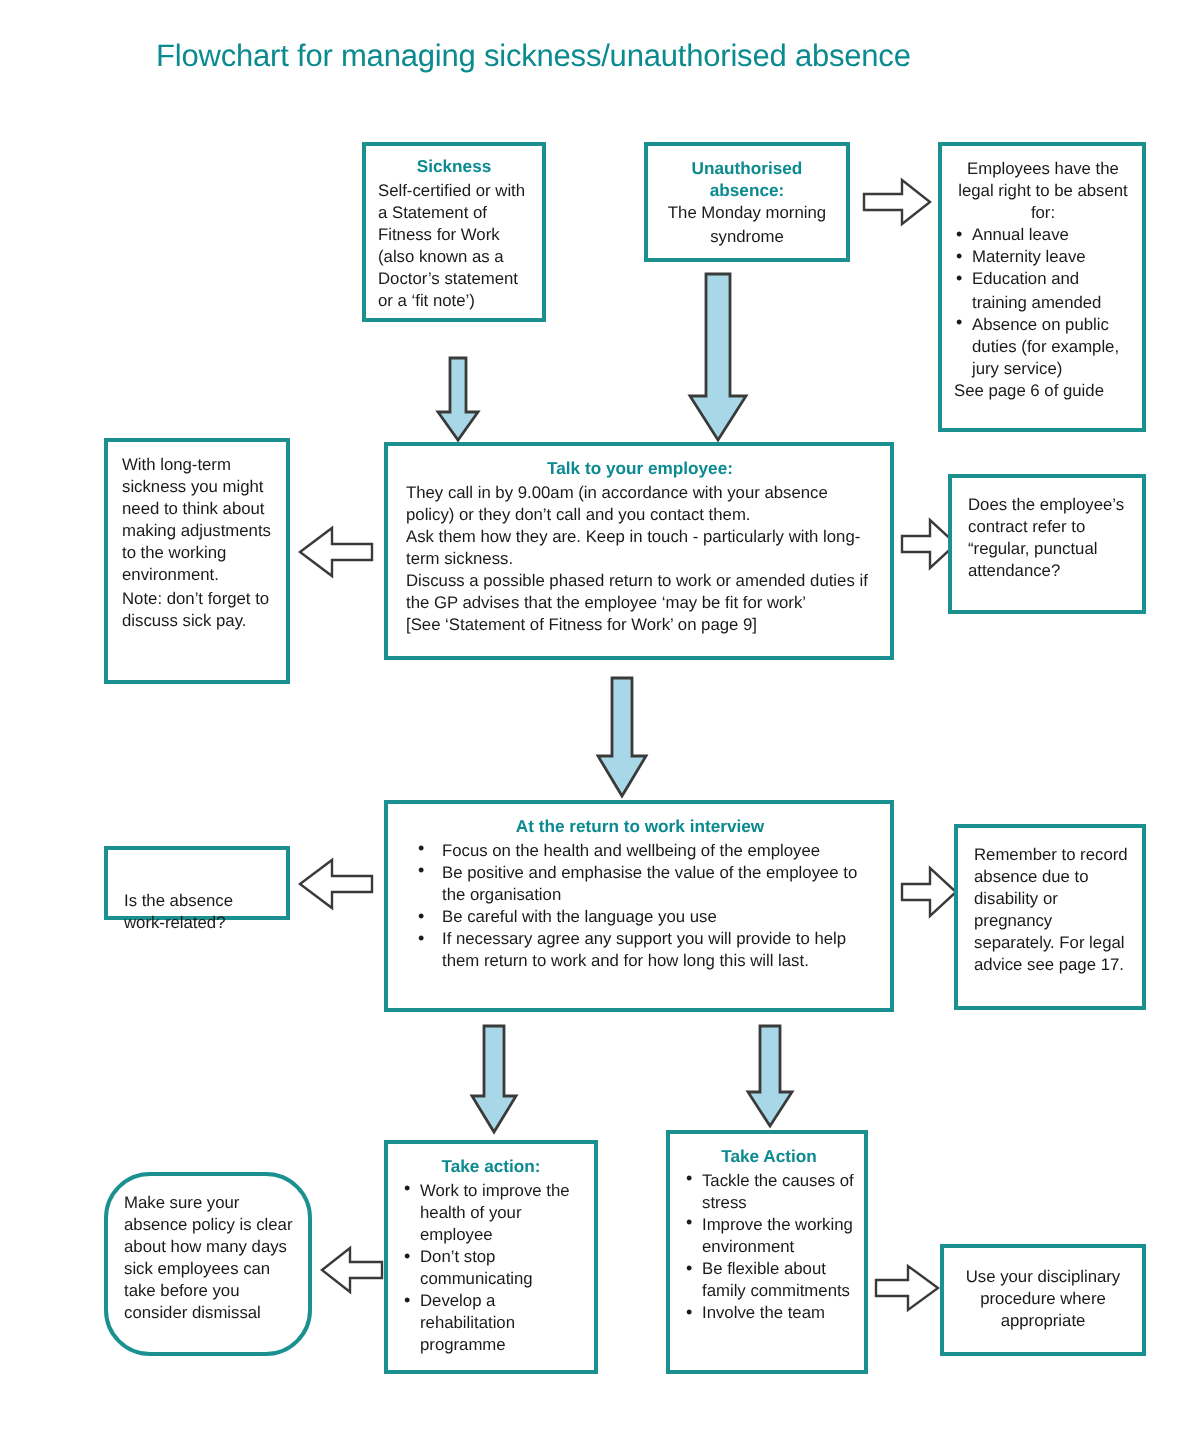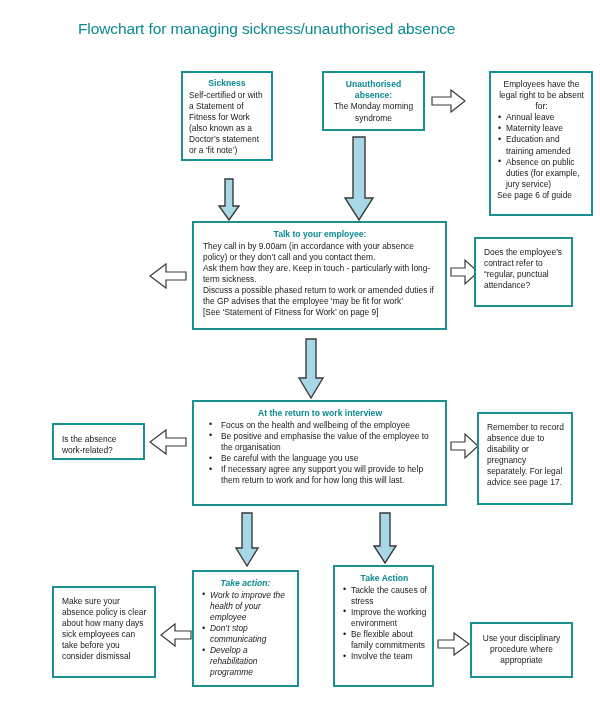--- a/index.html
+++ b/index.html
@@ -86,21 +86,21 @@
     <span class="bhead">absence:</span>
     <div class="para ctr">The Monday morning syndrome</div>
   </div>
 
   <div class="arrow" style="left:431px; top:88px; width:36px; height:26px;">
     <svg width="36" height="26" viewBox="0 0 36 26">
       <polygon points="1,9 20,9 20,2 34,13 20,24 20,17 1,17" fill="#ffffff" stroke="#3a3a3a" stroke-width="1.2" stroke-linejoin="miter"></polygon>
     </svg>
   </div>
 
-  <div class="box thick" style="left:469px; top:71px; width:104px; height:145px; padding:6px 5px 4px 6px;margin-left:20px;">
+  <div class="box thick" style="left:469px; top:71px; width:104px; height:145px; padding:6px 5px 4px 6px;">
     <div class="para ctr">Employees have the legal right to be absent for:</div>
     <ul class="blist">
       <li>Annual leave</li>
       <li>Maternity leave</li>
       <li>Education and training amended</li>
       <li>Absence on public duties (for example, jury service)</li>
     </ul>
     <div class="para">See page 6 of guide</div>
   </div>
 
@@ -109,20 +109,24 @@
       <polygon points="8,1 16,1 16,28 22,28 12,42 2,28 8,28" fill="#a8d8e8" stroke="#3a3a3a" stroke-width="1.4" stroke-linejoin="miter"></polygon>
     </svg>
   </div>
 
   <div class="arrow" style="left:343px; top:136px; width:32px; height:86px;">
     <svg width="32" height="86" viewBox="0 0 32 86">
       <polygon points="10,1 22,1 22,62 30,62 16,84 2,62 10,62" fill="#a8d8e8" stroke="#3a3a3a" stroke-width="1.4" stroke-linejoin="miter"></polygon>
     </svg>
   </div>
 
+  <div class="box thick" style="left:52px; top:219px; width:93px; height:123px; padding:6px 5px 4px 7px;">
+    <div class="para">With long-term sickness you might need to think about making adjustments to the working environment.</div>
+    <div class="para">Note: don’t forget to discuss sick pay.</div>
+  </div>
 
   <div class="arrow" style="left:148px; top:262px; width:40px; height:28px;">
     <svg width="40" height="28" viewBox="0 0 40 28">
       <polygon points="38,10 18,10 18,2 2,14 18,26 18,18 38,18" fill="#ffffff" stroke="#3a3a3a" stroke-width="1.2" stroke-linejoin="miter"></polygon>
     </svg>
   </div>
 
   <div class="box thick" style="left:192px; top:221px; width:255px; height:109px; padding:6px 8px 4px 9px;">
     <span class="bhead">Talk to your employee:</span>
     <div class="para">They call in by 9.00am (in accordance with your absence policy) or they don’t call and you contact them.</div>
@@ -140,21 +144,21 @@
   <div class="box thick" style="left:474px; top:237px; width:99px; height:70px; padding:8px 5px 4px 8px;">
     <div class="para">Does the employee’s contract refer to “regular, punctual attendance?</div>
   </div>
 
   <div class="arrow" style="left:297px; top:338px; width:28px; height:62px;">
     <svg width="28" height="62" viewBox="0 0 28 62">
       <polygon points="9,1 19,1 19,40 26,40 14,60 2,40 9,40" fill="#a8d8e8" stroke="#3a3a3a" stroke-width="1.4" stroke-linejoin="miter"></polygon>
     </svg>
   </div>
 
-  <div class="box thick" style="left:52px; top:423px; width:93px; height:37px; padding:9px 5px 4px 8px;">
+  <div class="box thick" style="left:52px; top:423px; width:93px; height:37px; padding:20px 5px 4px 8px;">
     <div class="para">Is the absence work-related?</div>
   </div>
 
   <div class="arrow" style="left:148px; top:428px; width:40px; height:28px;">
     <svg width="40" height="28" viewBox="0 0 40 28">
       <polygon points="38,10 18,10 18,2 2,14 18,26 18,18 38,18" fill="#ffffff" stroke="#3a3a3a" stroke-width="1.2" stroke-linejoin="miter"></polygon>
     </svg>
   </div>
 
   <div class="box thick" style="left:192px; top:400px; width:255px; height:106px; padding:6px 8px 4px 9px;">
@@ -182,31 +186,31 @@
       <polygon points="8,1 18,1 18,36 24,36 13,54 2,36 8,36" fill="#a8d8e8" stroke="#3a3a3a" stroke-width="1.4" stroke-linejoin="miter"></polygon>
     </svg>
   </div>
 
   <div class="arrow" style="left:372px; top:512px; width:26px; height:53px;">
     <svg width="26" height="53" viewBox="0 0 26 53">
       <polygon points="8,1 18,1 18,34 24,34 13,51 2,34 8,34" fill="#a8d8e8" stroke="#3a3a3a" stroke-width="1.4" stroke-linejoin="miter"></polygon>
     </svg>
   </div>
 
-  <div class="box thick" style="left:52px; top:586px; width:104px; height:92px; padding:8px 5px 4px 8px;">
+  <div class="box thick" style="left:52px; top:586px; width:104px; height:92px; padding:8px 5px 4px 8px;border-radius:23px;">
     <div class="para">Make sure your absence policy is clear about how many days sick employees can take before you consider dismissal</div>
   </div>
 
   <div class="arrow" style="left:159px; top:622px; width:34px; height:26px;">
     <svg width="34" height="26" viewBox="0 0 34 26">
       <polygon points="32,9 16,9 16,2 2,13 16,24 16,17 32,17" fill="#ffffff" stroke="#3a3a3a" stroke-width="1.2" stroke-linejoin="miter"></polygon>
     </svg>
   </div>
 
-  <div class="box thick" style="left:192px; top:570px; width:107px; height:117px; padding:6px 7px 4px 7px;font-style:italic;">
+  <div class="box thick" style="left:192px; top:570px; width:107px; height:117px; padding:6px 7px 4px 7px;">
     <span class="bhead">Take action:</span>
     <ul class="blist">
       <li>Work to improve the health of your employee</li>
       <li>Don’t stop communicating</li>
       <li>Develop a rehabilitation programme</li>
     </ul>
   </div>
 
   <div class="box thick" style="left:333px; top:565px; width:101px; height:122px; padding:6px 5px 4px 7px;">
     <span class="bhead">Take Action</span>

